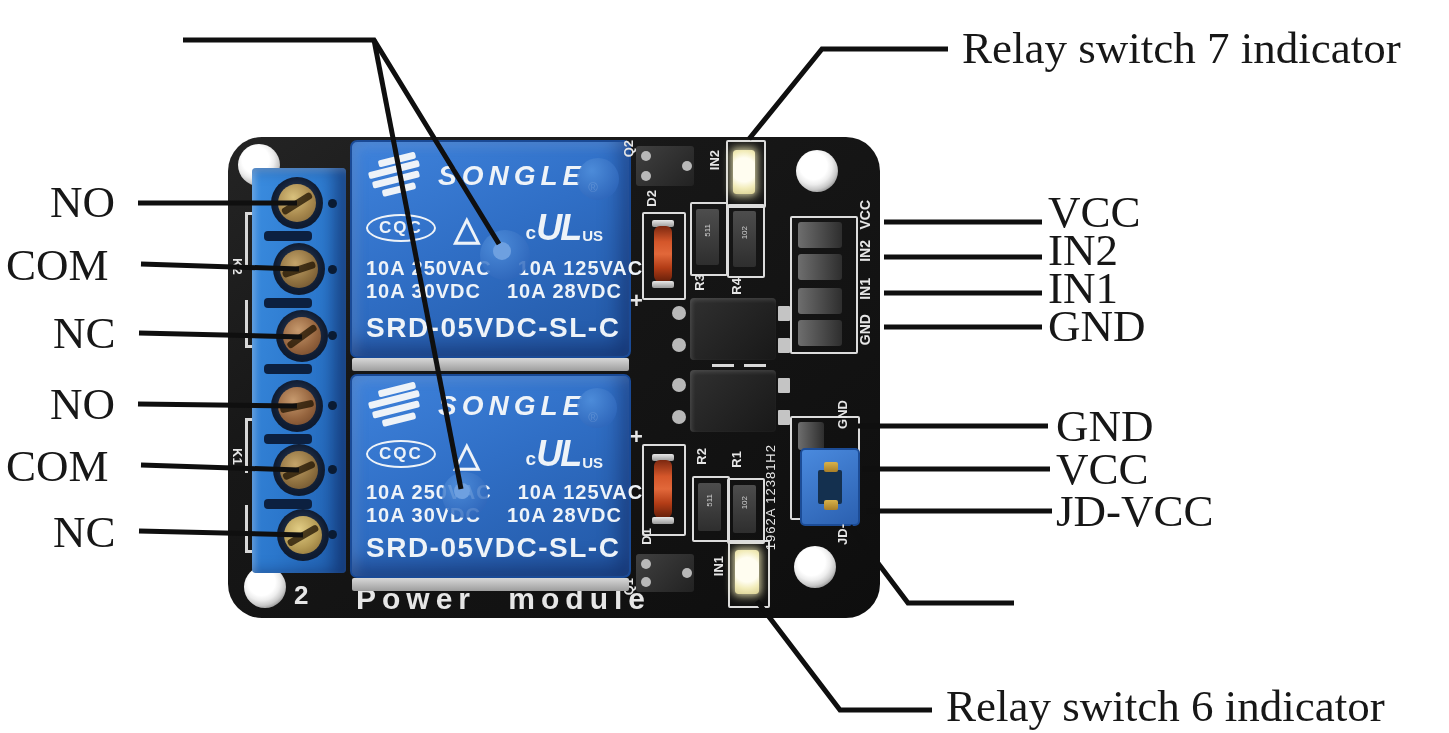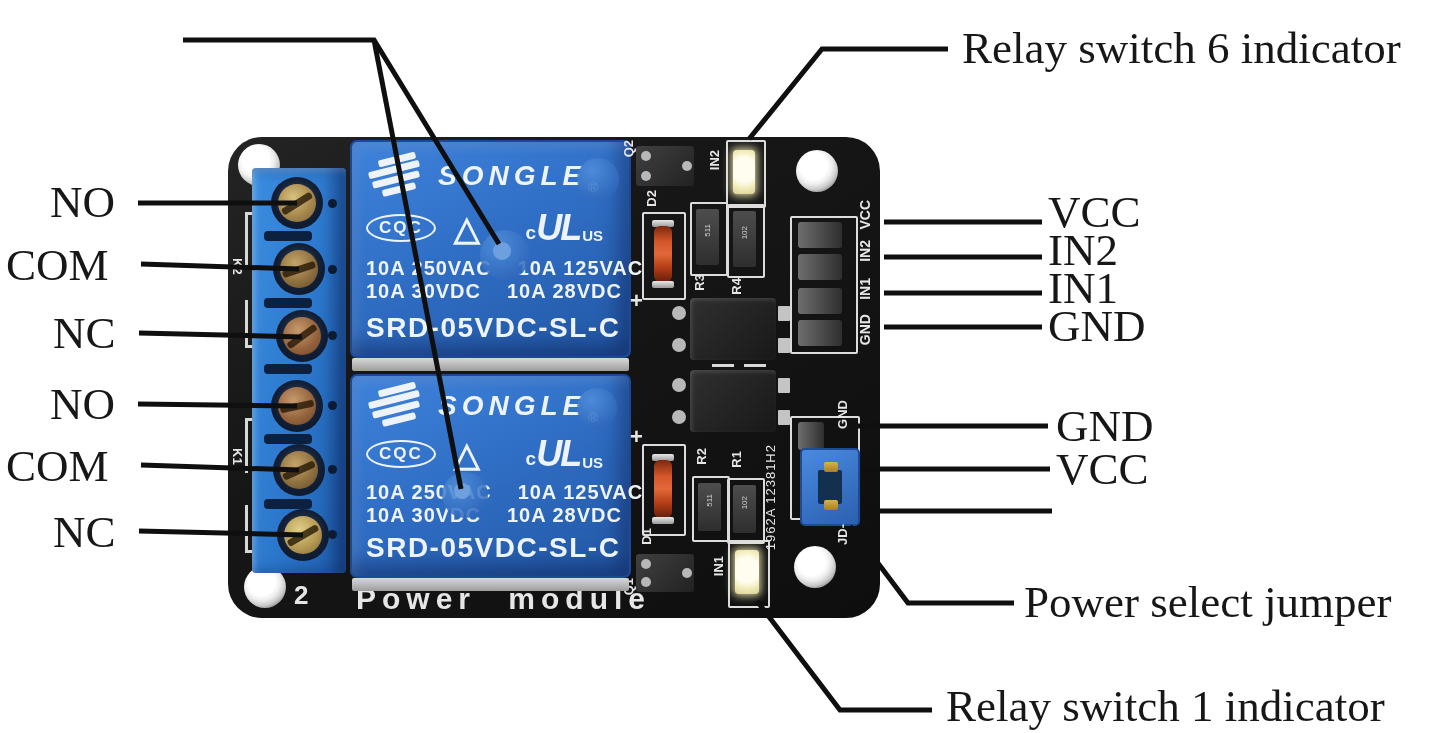--- a/index.html
+++ b/index.html
@@ -318,33 +318,33 @@
       <polyline points="884,293 1042,293"></polyline>
       <polyline points="884,327 1042,327"></polyline>
       <polyline points="858,426 1048,426"></polyline>
       <polyline points="862,469 1050,469"></polyline>
       <polyline points="866,511 1052,511"></polyline>
       <polyline points="850,526 908,603 1014,603"></polyline>
       <polyline points="757,601 840,710 932,710"></polyline>
     </g>
   </svg>
 
-  <div class="ann" style="left:962px;top:26px;">Relay switch 6 indicator</div>
+  <div class="ann" style="left:962px;top:26px;">Relay switch 7 indicator</div>
 
   <div class="ann" style="left:50px;top:180px;">NO</div>
   <div class="ann" style="left:6px;top:243px;">COM</div>
   <div class="ann" style="left:53px;top:311px;">NC</div>
   <div class="ann" style="left:50px;top:382px;">NO</div>
   <div class="ann" style="left:6px;top:444px;">COM</div>
   <div class="ann" style="left:53px;top:510px;">NC</div>
 
   <div class="ann" style="left:1048px;top:190px;">VCC</div>
   <div class="ann" style="left:1048px;top:228px;">IN2</div>
   <div class="ann" style="left:1048px;top:266px;">IN1</div>
   <div class="ann" style="left:1048px;top:304px;">GND</div>
 
   <div class="ann" style="left:1056px;top:404px;">GND</div>
   <div class="ann" style="left:1056px;top:447px;">VCC</div>
-
-  <div class="ann" style="left:1024px;top:580px;">Power select jumper</div>
-  <div class="ann" style="left:946px;top:684px;">Relay switch 1 indicator</div>
+  <div class="ann" style="left:1056px;top:489px;">JD-VCC</div>
+
+  <div class="ann" style="left:946px;top:684px;">Relay switch 6 indicator</div>
 
 </div>
 
 </body></html>

